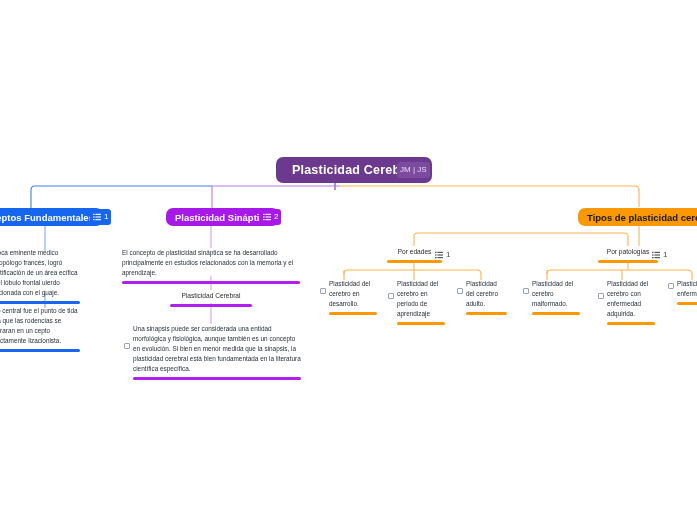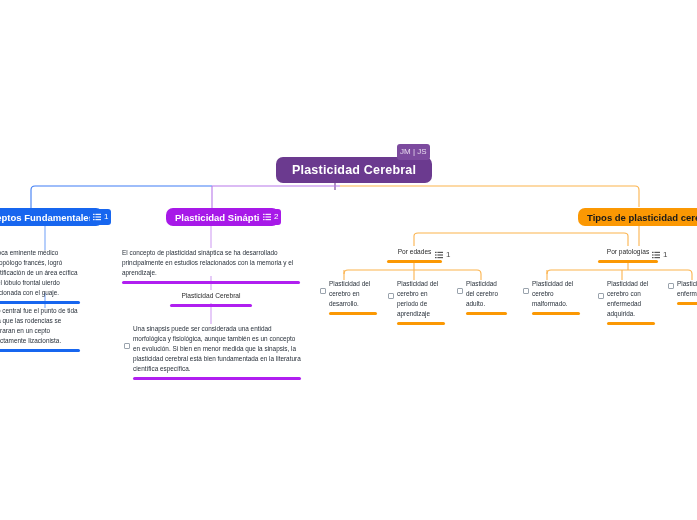--- a/index.html
+++ b/index.html
@@ -174,21 +174,21 @@
 
     <path d="M628 263 L628 270" stroke="#fbb34d" stroke-width="1.1" fill="none"></path>
     <path d="M547 274 Q547 270 551 270 L688 270 Q692 270 692 274 L692 280" stroke="#fbb34d" stroke-width="1.1" fill="none"></path>
     <path d="M547 270 L547 280" stroke="#fbb34d" stroke-width="1.1" fill="none"></path>
     <path d="M622 270 L622 280" stroke="#fbb34d" stroke-width="1.1" fill="none"></path>
   </svg>
 
   <div class="chip chip-root" style="left:276px; top:157px;">
     <span>Plasticidad Cerebral</span>
   </div>
-  <div class="badge badge-root" style="left:397px; top:144px;align-items:center;">
+  <div class="badge badge-root" style="left:397px; top:162px;align-items:center;">
     <span class="num">JM | JS</span>
   </div>
 
   <div class="chip chip-blue" style="left:-18px; top:208px;">
     <span>ceptos Fundamentales</span>
   </div>
   <div class="badge badge-blue" style="left:90px; top:209px;">
     <svg width="8" height="8" viewBox="0 0 10 10">
       <rect x="0" y="1" width="2" height="1.4" fill="#fff"></rect>
       <rect x="3" y="1" width="7" height="1.4" fill="#fff"></rect>

